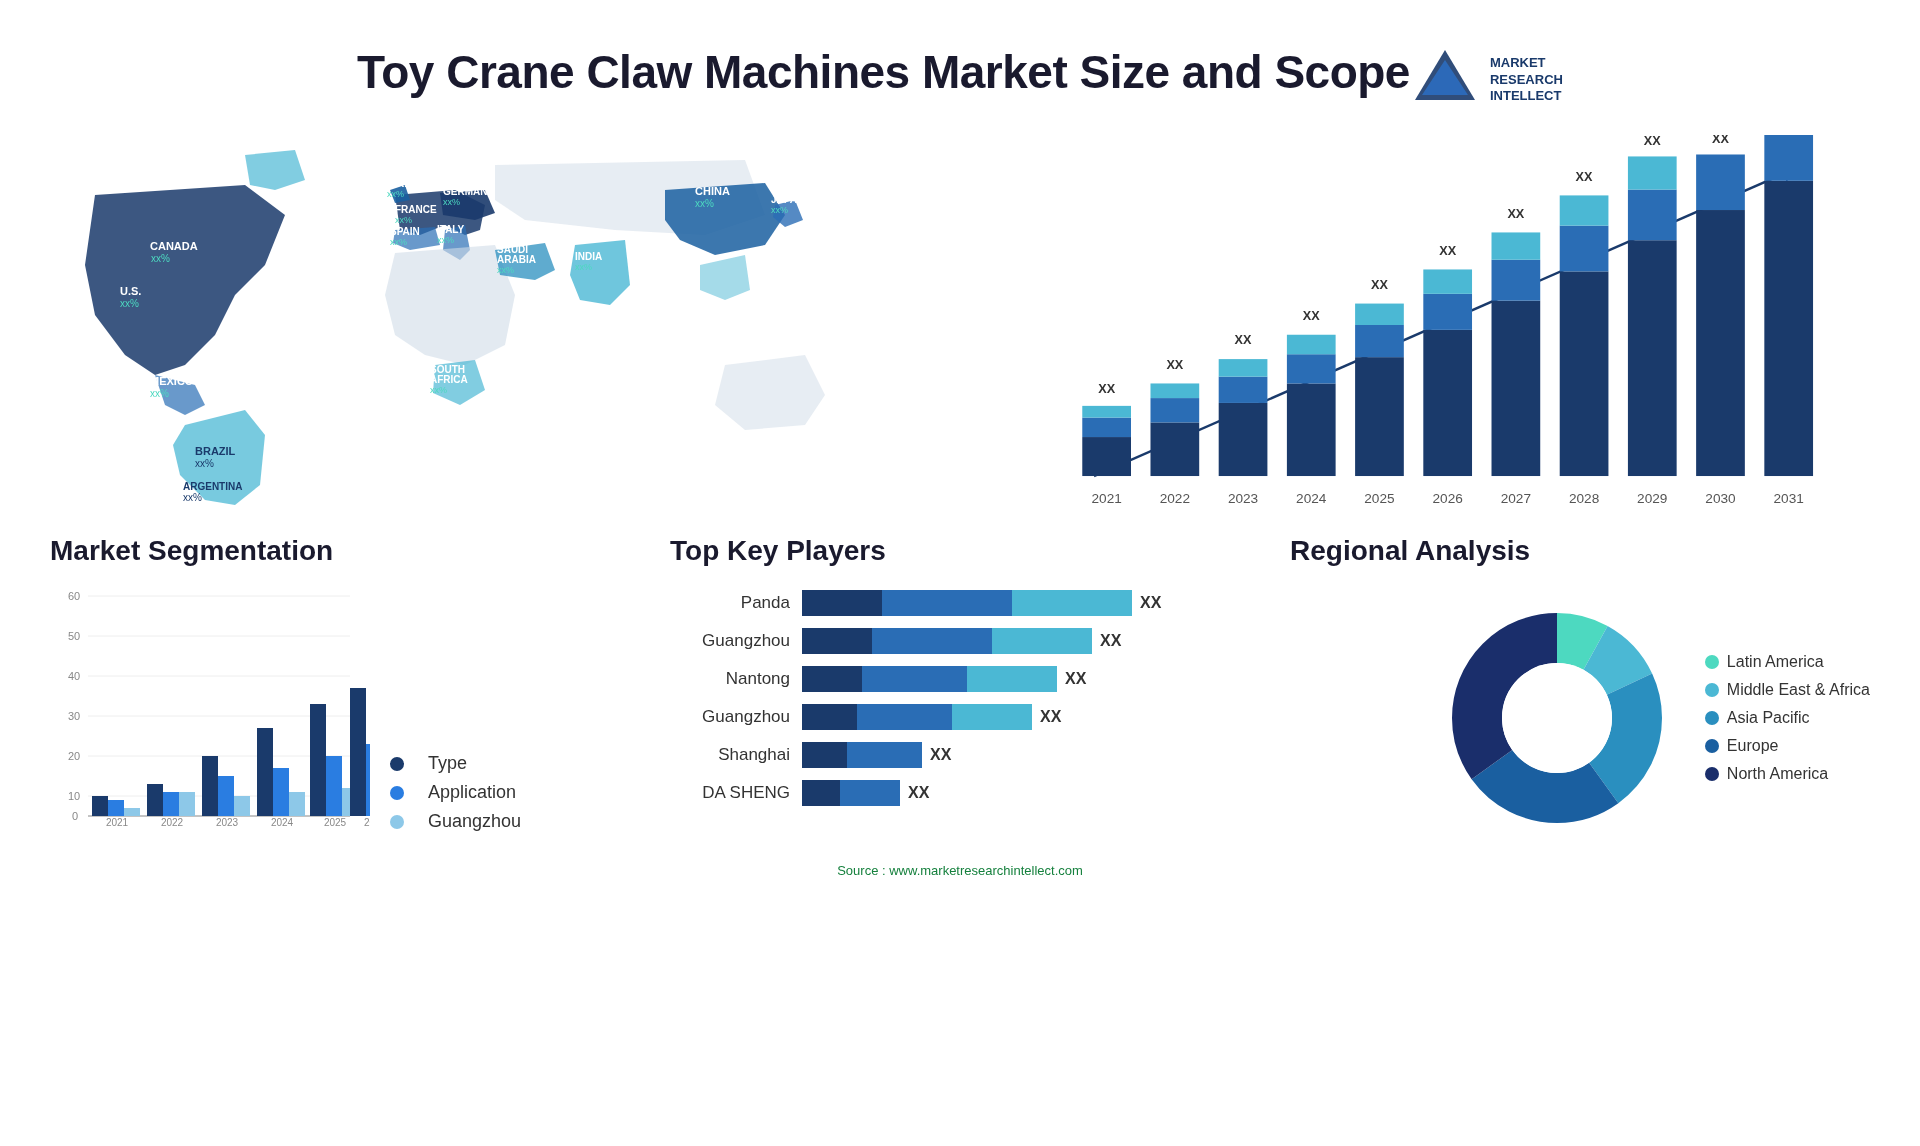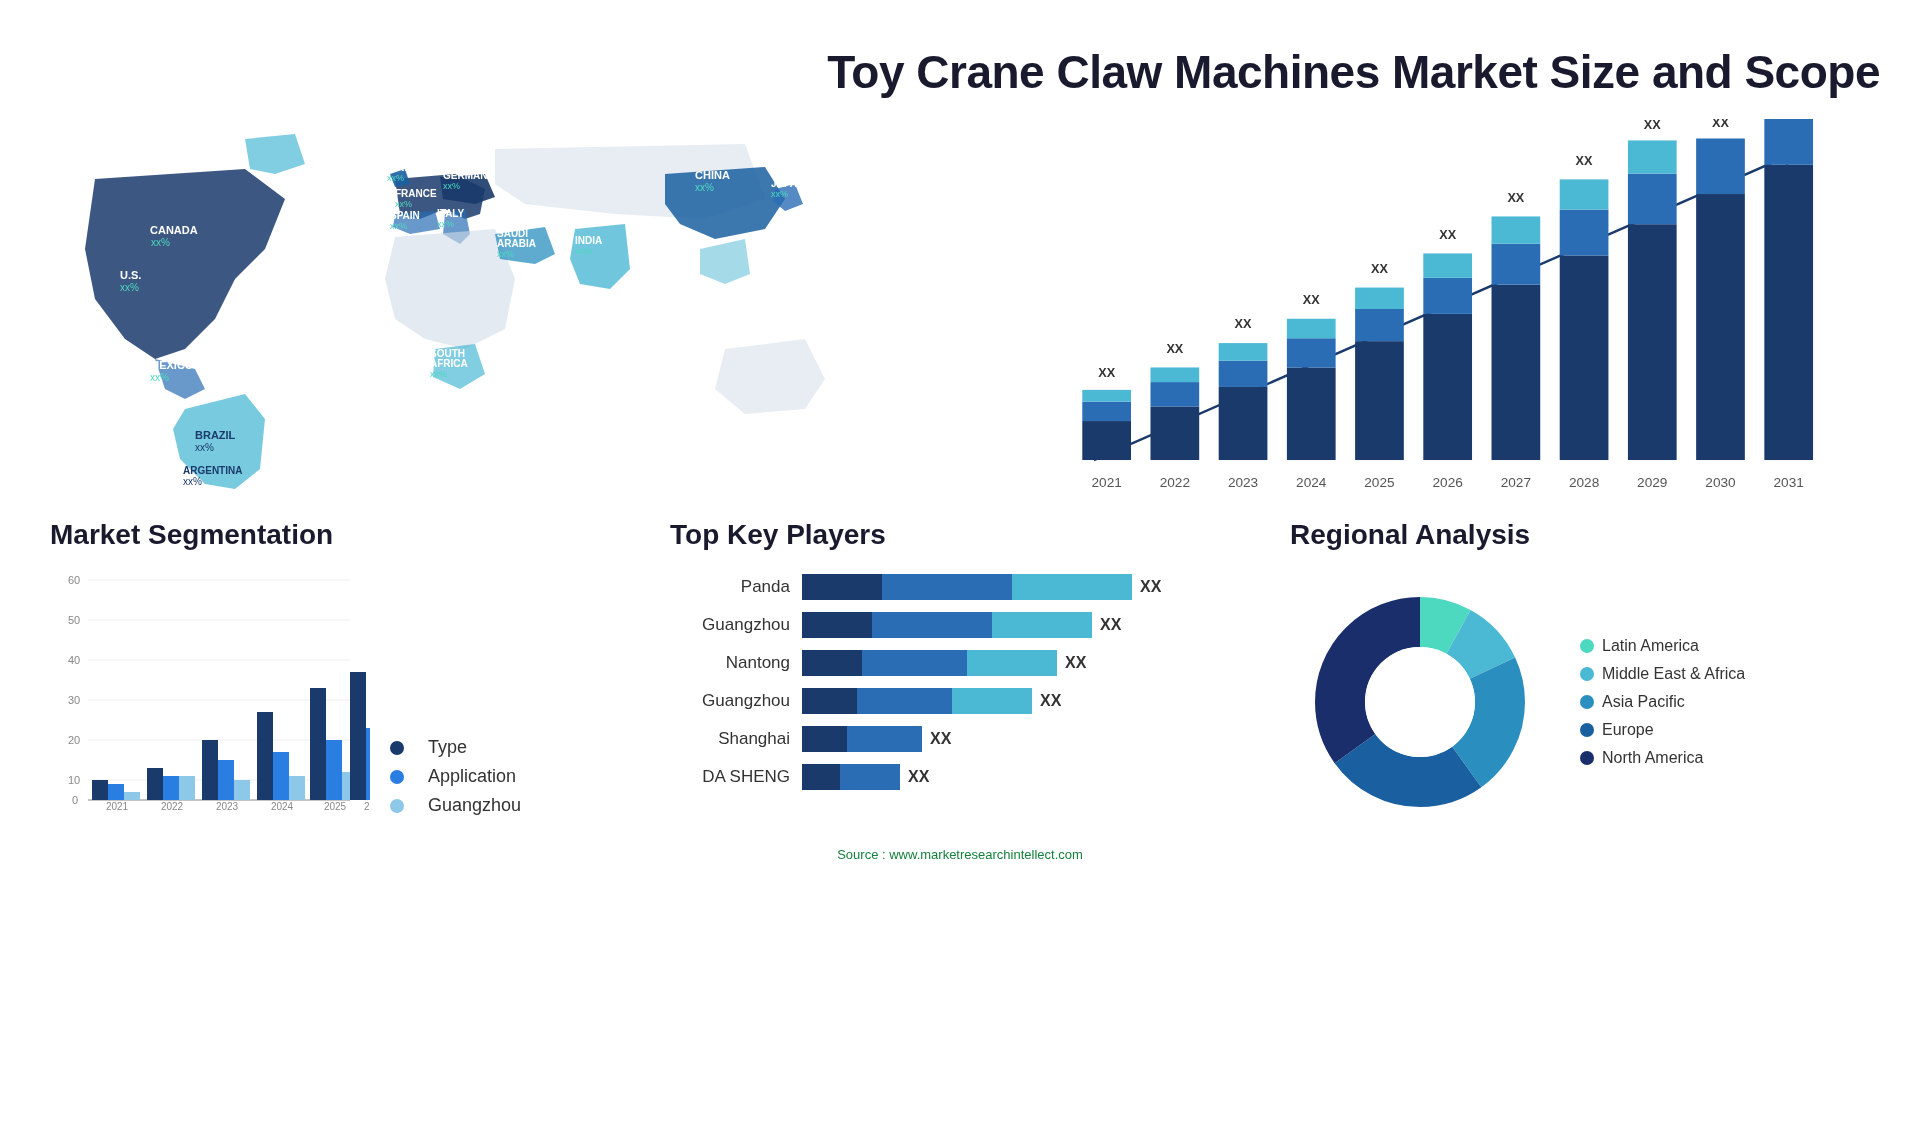--- a/index.html
+++ b/index.html
@@ -9,23 +9,22 @@
       background: #fff;
       font-family: 'Arial', sans-serif;
       overflow: hidden;
       position: relative;
     }
 
     
     .header {
       display: flex;
       align-items: flex-start;
-      justify-content: flex-end;
-      padding: 32px 40px 10px 40px;
-      margin-top: 13px;
+      justify-content: center;
+      padding: 45px 40px 10px 40px;
     }
     .page-title {
       font-size: 46px;
       font-weight: 700;
       color: #1a1a2e;
       letter-spacing: -0.5px;
     }
     .logo-container {
       display: flex;
       align-items: center;
@@ -162,21 +161,22 @@
       font-size: 16px;
       font-weight: 700;
       color: #333;
       margin-left: 8px;
     }
 
     
     .regional-container {
       display: flex;
       align-items: center;
-      gap: 30px;
+      gap: 18px;
+      justify-content: flex-end;
     }
     .regional-legend {
       display: flex;
       flex-direction: column;
       gap: 10px;
     }
     .regional-legend-item {
       display: flex;
       align-items: center;
       gap: 8px;
@@ -194,20 +194,31 @@
       font-size: 13px;
       color: #15803d;
       padding: 5px 23px;
     }
   </style>
 </head>
 <body>
 
 <div class="header">
   <h1 class="page-title">Toy Crane Claw Machines Market Size and Scope</h1>
+  <div class="logo-container">
+    <svg class="logo-icon" viewBox="0 0 70 70">
+      <polygon points="35,5 65,55 5,55" fill="#1a3a6b" opacity="0.9"></polygon>
+      <polygon points="35,15 58,50 12,50" fill="#2a7de1" opacity="0.6"></polygon>
+    </svg>
+    <div class="logo-text">
+      <div>MARKET</div>
+      <div>RESEARCH</div>
+      <div>INTELLECT</div>
+    </div>
+  </div>
 </div>
 
 <div class="main-content">
 
   <div class="map-section">
     <div class="world-map-container">
       <svg viewBox="0 0 860 380" width="100%" height="100%">
 
         <path d="M30,60 L180,50 L220,80 L200,130 L170,160 L150,200 L120,230 L90,240 L60,220 L30,180 L20,130 Z" fill="#1a3a6b" opacity="0.85"></path>
 

